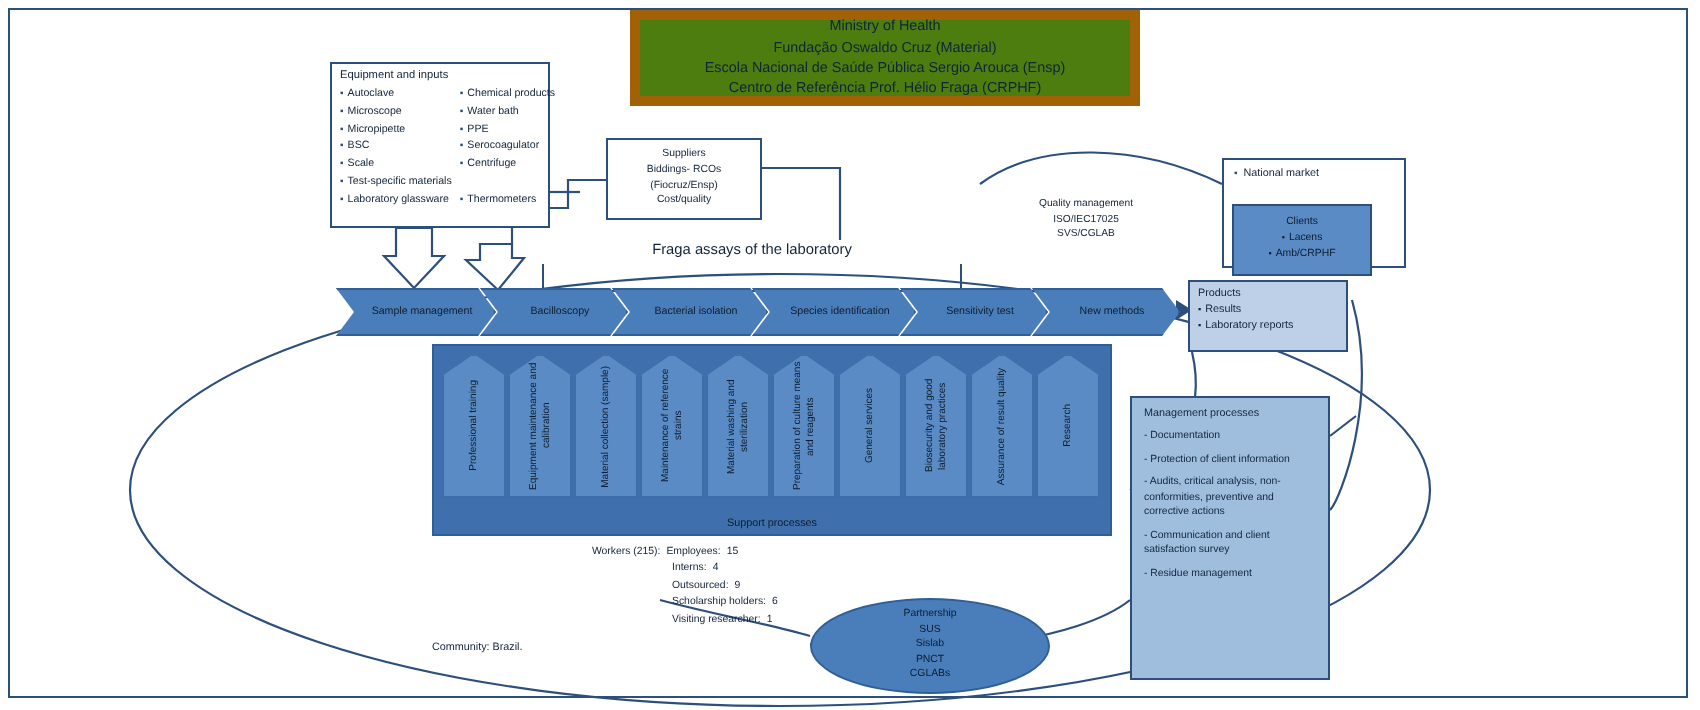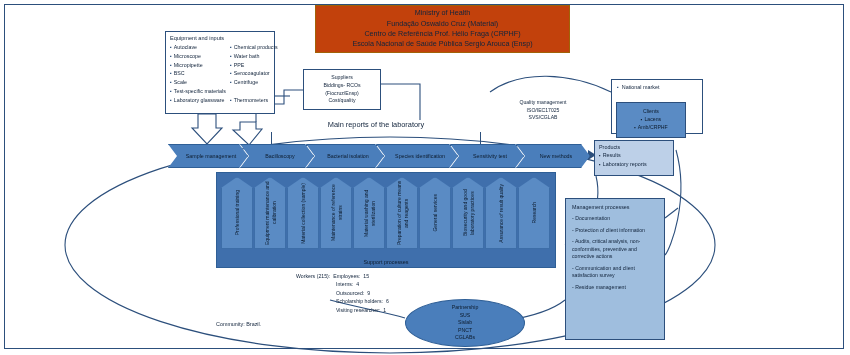--- a/index.html
+++ b/index.html
@@ -2,21 +2,21 @@
 <html><head>
 <meta charset="utf-8">
 <style>
   html,body{margin:0;padding:0;background:#ffffff;}
   body{font-family:"Liberation Sans",sans-serif;}
   #canvas{position:relative;width:850px;height:355px;overflow:hidden;background:#fff;}
   .frame{position:absolute;left:4px;top:4px;width:840px;height:345px;border:1px solid #2c4f7c;box-sizing:border-box;}
   .abs{position:absolute;box-sizing:border-box;}
 
   
-  .header-box{left:315px;top:5px;width:255px;height:48px;background:#c2410c;border:1px solid #a16207;
+  .header-box{left:315px;top:5px;width:255px;height:48px;background:#4d7c0f;border:5px solid #a16207;
       display:flex;flex-direction:column;align-items:center;justify-content:center;}
   .header-box div{font-size:7.2px;color:#10243d;text-align:center;line-height:1.45;}
 
   
   .equip-box{left:165px;top:31px;width:110px;height:83px;background:#fff;border:1.2px solid #2c4f7c;padding:3px 4px;}
   .equip-title{font-size:5.6px;color:#12243c;margin-bottom:2px;}
   .equip-cols{display:flex;gap:4px;}
   .equip-cols ul{list-style:none;margin:0;padding:0;}
   .equip-cols li{font-size:5.3px;color:#12243c;line-height:1.55;white-space:nowrap;}
   .equip-cols li:before{content:"\25AA";color:#2c4f7c;font-size:5px;margin-right:2px;}
@@ -117,22 +117,22 @@
     <path d="M405,322 C470,330 540,320 565,300" fill="none" stroke="#2c4f7c" stroke-width="1.1"></path>
 
     <path d="M330,300 C360,308 385,312 405,318" fill="none" stroke="#2c4f7c" stroke-width="1.1"></path>
 
     <path d="M665,218 L678,208" fill="none" stroke="#2c4f7c" stroke-width="1.1"></path>
   </svg>
 
   <div class="abs header-box">
     <div>Ministry of Health</div>
     <div>Fundação Oswaldo Cruz (Material)</div>
+    <div>Escola Nacional de Saúde Pública Sergio Arouca (Ensp)</div>
     <div>Centro de Referência Prof. Hélio Fraga (CRPHF)</div>
-    <div>Escola Nacional de Saúde Pública Sergio Arouca (Ensp)</div>
   </div>
 
   <div class="abs equip-box">
     <div class="equip-title">Equipment and inputs</div>
     <div class="equip-cols">
       <ul class="c1">
         <li>Autoclave</li>
         <li>Microscope</li>
         <li>Micropipette</li>
         <li>BSC</li>
@@ -152,21 +152,21 @@
     </div>
   </div>
 
   <div class="abs supplier-box">
     <div>Suppliers</div>
     <div>Biddings- RCOs</div>
     <div>(Fiocruz/Ensp)</div>
     <div>Cost/quality</div>
   </div>
 
-  <div class="abs assay-label">Main reports of the laboratory</div>
+  <div class="abs assay-label">Fraga assays of the laboratory</div>
   <div class="abs assay-bracket"></div>
 
   <div class="abs chev-band">
     <div class="chev first" style="left:0px;width:78px;">
         <span>Sample management</span>
       </div>
     <div class="chev" style="left:72px;width:72px;">
         <span>Bacilloscopy</span>
       </div>
     <div class="chev" style="left:138px;width:76px;">

